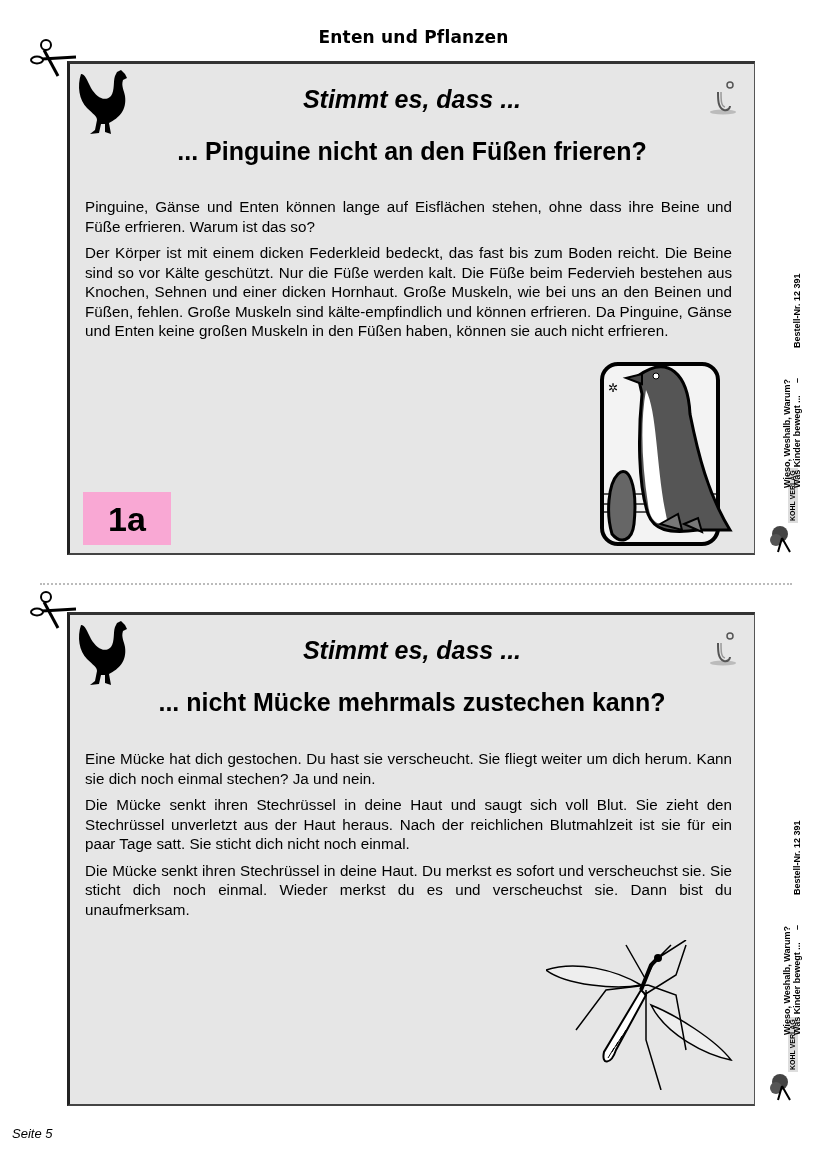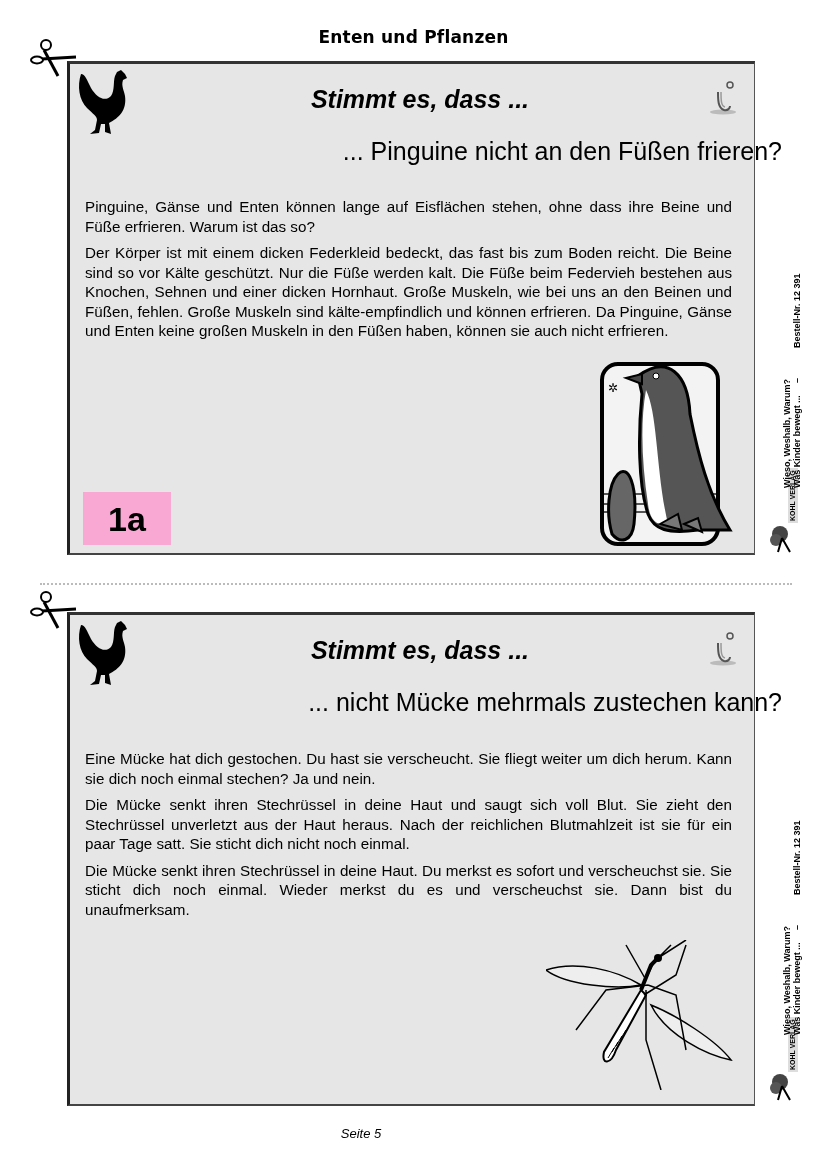--- a/index.html
+++ b/index.html
@@ -6,36 +6,36 @@
   body{width:827px;height:1169px;position:relative;overflow:hidden;font-family:"Liberation Sans",sans-serif;color:#000;}
   .page-header{position:absolute;top:27px;left:0;width:827px;text-align:center;font-family:"DejaVu Sans",sans-serif;font-size:17px;font-weight:bold;letter-spacing:0.2px;}
   .card{position:absolute;left:67px;width:688px;background:#e6e6e6;border:1px solid #555;border-top:3px solid #333;border-left:3px solid #222;border-bottom:2px solid #444;box-sizing:border-box;}
   .card1{top:61px;height:494px;}
   .card2{top:612px;height:494px;}
   .scissors{position:absolute;left:28px;width:50px;height:44px;}
   .sc1{top:36px;}
   .sc2{top:588px;}
   .hen{position:absolute;left:5px;top:4px;width:60px;height:68px;}
   .info{position:absolute;right:12px;top:14px;width:34px;height:40px;}
-  .kicker{position:absolute;top:21px;left:0;width:100%;text-align:center;font-size:25px;font-weight:bold;font-style:italic;padding-left:8px;}
-  .question{position:absolute;top:73px;left:0;width:100%;text-align:right;font-size:25px;font-weight:normal;padding-left:28px;}
+  .kicker{position:absolute;top:21px;left:0;width:100%;text-align:center;font-size:25px;font-weight:bold;font-style:italic;}
+  .question{position:absolute;top:73px;left:0;width:100%;text-align:center;font-size:25px;font-weight:bold;}
   .body{position:absolute;left:15px;width:659px;font-size:15.2px;line-height:19.5px;text-align:justify;}
   .card1 .body{top:133px;}
   .card2 .body{top:134px;}
   .body p{margin:0 12px 7px 0;}
   .label{position:absolute;left:13px;bottom:8px;width:88px;height:53px;background:#f9a8d4;font-size:34px;font-weight:bold;text-align:center;line-height:55px;}
   .illus{position:absolute;}
   .peng{right:16px;top:290px;width:140px;height:196px;}
   .mosq{right:18px;top:325px;width:190px;height:150px;}
   .divider{position:absolute;top:583px;left:40px;width:752px;border-top:2px dotted #bbb;}
   .side{position:absolute;left:770px;width:40px;}
   .side1{top:258px;height:300px;}
   .side2{top:800px;height:310px;}
   .vert{position:absolute;transform:rotate(-90deg);transform-origin:left top;white-space:nowrap;font-size:9px;font-weight:bold;line-height:10px;}
-  .footer{position:absolute;top:1126px;left:0;width:722px;text-align:center;font-size:13px;font-style:italic;}
+  .footer{position:absolute;top:1126px;left:12px;width:722px;font-size:13px;font-style:italic;}
 </style>
 </head>
 <body>
 
 <div class="page-header">Enten und Pflanzen</div>
 
 <svg class="scissors sc1" viewBox="0 0 50 44">
   <circle cx="18" cy="9" r="5" fill="none" stroke="#000" stroke-width="2"></circle>
   <ellipse cx="9" cy="24" rx="6" ry="3.5" fill="none" stroke="#000" stroke-width="2"></ellipse>
   <path d="M16 14 L30 40" stroke="#000" stroke-width="3"></path>

